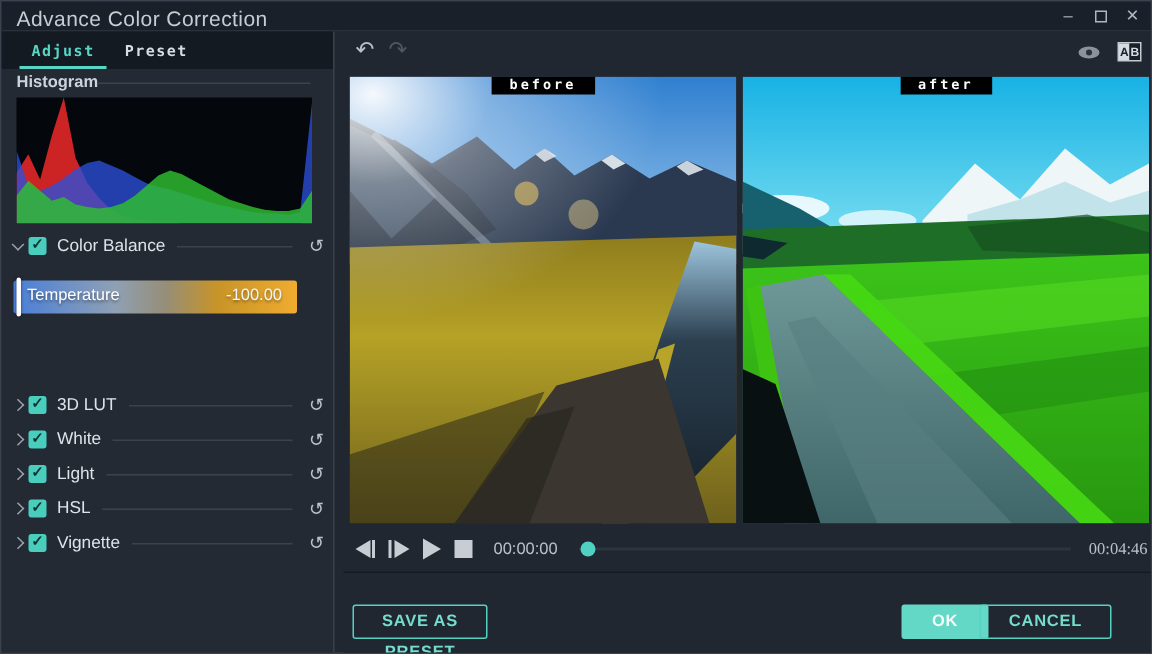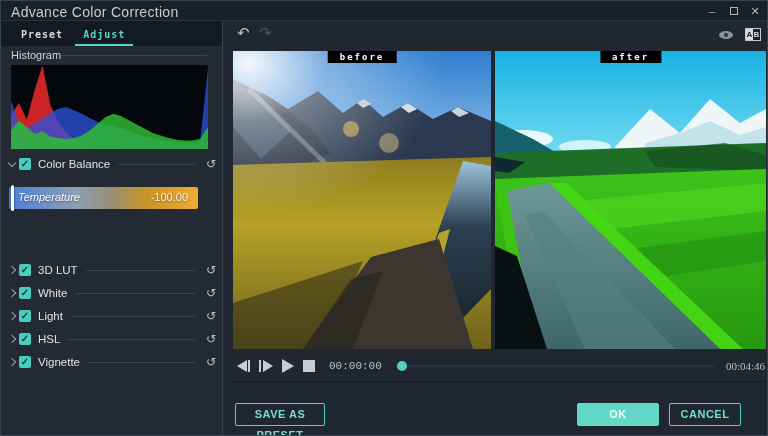--- a/index.html
+++ b/index.html
@@ -23,39 +23,39 @@
   .panel { position:absolute; left:0; top:20px; width:222px; height:416px; background:#232a34;
     border-right:1px solid #39414c; }
   .tabbar { position:absolute; left:0; top:0; width:100%; height:25px; background:#141a22;
     display:flex; align-items:flex-end; padding-left:10px; }
   .tab { font-family:"DejaVu Sans Mono", monospace; font-size:10px; font-weight:bold;
     letter-spacing:1px; color:#d6dce2; padding:5px 10px 6px 10px; position:relative; cursor:pointer; }
   .tab.active { color:#57d6c6; }
   .tab.active::after { content:""; position:absolute; left:2px; right:2px; bottom:0; height:2px; background:#57d6c6; }
 
   .hist-label-row { position:absolute; left:10px; top:28px; width:196px; display:flex; align-items:center; }
-  .hist-label { font-size:11px; font-weight:normal; color:#ccd3da; margin-right:0; }
+  .hist-label { font-size:11px; font-weight:bold; color:#ccd3da; margin-right:0; }
   .rule { flex:1; height:1px; background:#3a424e; }
   .histogram { position:absolute; left:10px; top:44px; width:197px; height:84px; background:#04070c; }
   .histogram svg { width:100%; height:100%; display:block; }
 
   .secrow { position:absolute; left:4px; width:214px; height:16px; display:flex; align-items:center; }
   .chev { width:14px; color:#9aa3ad; display:flex; justify-content:center; cursor:pointer; }
   .chev span { display:block; width:6px; height:6px; border-right:1.5px solid #9aa3ad; border-bottom:1.5px solid #9aa3ad; }
   .chev.right span { transform:rotate(-45deg); margin-top:0; }
   .chev.down span { transform:rotate(45deg); margin-top:-2px; }
   .cbx { width:12px; height:12px; background:#49cdbd; border-radius:2px; color:#10342f;
     font-size:10px; line-height:12px; text-align:center; font-weight:bold; margin-right:7px; cursor:pointer; }
   .seclabel { font-size:11.5px; color:#dde3e8; margin-right:8px; white-space:nowrap; }
   .secrow .rule { margin-right:8px; }
   .reset { width:16px; text-align:center; color:#b9c1c9; font-size:12px; line-height:14px; cursor:pointer;
     font-family:"DejaVu Sans", sans-serif; }
 
   .slider { position:absolute; left:8px; width:189px; height:22px; border-radius:2px; cursor:pointer; }
-  .slider .sname { position:absolute; left:9px; top:4px; font-size:11px; color:#fff; text-shadow:0 1px 2px rgba(0,0,0,.45);font-style:italic; }
+  .slider .sname { position:absolute; left:9px; top:4px; font-size:11px; color:#fff; text-shadow:0 1px 2px rgba(0,0,0,.45); }
   .slider .sval { position:absolute; right:10px; top:4px; font-size:11px; color:#f2f4f6; text-shadow:0 1px 2px rgba(0,0,0,.4); }
   .slider .handle { position:absolute; top:-2px; width:3px; height:26px; background:#fff; border-radius:2px;
     box-shadow:0 0 2px rgba(0,0,0,.6); cursor:ew-resize; }
 
   
   .preview { position:absolute; left:228px; top:20px; width:540px; height:416px; background:#202731; }
   .tool-ico { position:absolute; top:3px; font-size:15px; cursor:pointer; font-family:"DejaVu Sans", sans-serif; }
   .undo { left:8px; color:#b8c0ca; }
   .redo { left:30px; color:#4e5761; }
   .eye { position:absolute; right:36px; top:10px; width:14px; height:8px; cursor:pointer; }
@@ -78,52 +78,52 @@
   .tbtn { position:relative; width:22px; height:16px; cursor:pointer; flex:0 0 auto; }
   .tri-l { width:0; height:0; border-top:6px solid transparent; border-bottom:6px solid transparent;
     border-right:10px solid #c8cdd3; position:absolute; top:2px; }
   .tri-r { width:0; height:0; border-top:6px solid transparent; border-bottom:6px solid transparent;
     border-left:10px solid #c8cdd3; position:absolute; top:2px; }
   .bar { position:absolute; top:2px; width:2px; height:12px; background:#c8cdd3; }
   .stepback .tri-l { left:4px; } .stepback .bar { left:15px; }
   .stepfwd .bar { left:4px; } .stepfwd .tri-r { left:8px; }
   .play .tri-r { left:5px; border-top-width:7px; border-bottom-width:7px; border-left-width:12px; top:1px; }
   .stop .sq { position:absolute; left:4px; top:2px; width:12px; height:12px; background:#c8cdd3; }
-  .timecode { font-family:Liberation Mono, monospace; font-size:11px; color:#b9c0c8;
+  .timecode { font-family:Liberation Sans, sans-serif; font-size:11px; color:#b9c0c8;
     margin:0 14px 0 8px; flex:0 0 auto; }
   .progress { position:relative; flex:1; height:16px; cursor:pointer; margin-right:12px; }
   .progress .track { position:absolute; left:0; right:0; top:7px; height:2px; background:#2c343f; }
   .progress .thumb { position:absolute; top:3px; width:10px; height:10px; border-radius:50%; background:#4fd0c0; margin-left:-2px; }
   .duration { font-family:Liberation Serif, serif; font-size:11px; color:#b9c0c8; flex:0 0 auto; }
 
   .footer { position:absolute; left:0; right:0; top:360px; height:56px; background:#202731; border-top:1px solid #151b24; }
   .btn { position:absolute; top:21px; height:23px; font-size:11px; font-weight:bold; letter-spacing:.5px;
     text-align:center; line-height:21px; border-radius:2px; cursor:pointer; }
   .btn.outline { border:1px solid #55d2c2; color:#74ddce; background:transparent; }
   .btn.fill { background:#64d8c6; color:#f0fbf8; border:1px solid #64d8c6; }
   .save { left:6px; width:90px; }
-  .ok { right:110px; width:82px; }
-  .cancel { right:28px; width:72px; }
+  .ok { right:110px; width:58px; }
+  .cancel { right:28px; width:88px; }
 </style>
 </head>
 <body>
 
 <div class="win">
 
   <div class="titlebar">
     <div class="title">Advance Color Correction</div>
     <div class="winbtn min">–</div>
     <div class="winbtn max"><span class="box"></span></div>
     <div class="winbtn close">✕</div>
   </div>
 
   <div class="panel">
     <div class="tabbar">
+      <div class="tab active">Adjust</div>
       <div class="tab">Preset</div>
-      <div class="tab active">Adjust</div>
     </div>
 
     <div class="hist-label-row">
       <span class="hist-label">Histogram</span>
       <span class="rule"></span>
     </div>
     <div class="histogram">
       <svg viewBox="0 0 100 100" preserveAspectRatio="none">
         <polygon fill="#cc2424" points="0,100 0.00,60 4.00,45 8.00,65 12.00,30 16.00,0 20.00,48 24.00,68 28.00,80 32.00,89 36.00,94 40.00,97 44.00,98 48.00,99 52.00,99 56.00,100 60.00,100 64.00,100 68.00,100 72.00,100 76.00,100 80.00,100 84.00,100 88.00,100 92.00,100 96.00,100 100.00,98 100,100"></polygon>
         <polygon fill="#2d50d8" fill-opacity="0.78" points="0,100 0.00,42 4.00,70 8.00,74 12.00,70 16.00,64 20.00,57 24.00,52 28.00,50 32.00,54 36.00,58 40.00,63 44.00,68 48.00,71 52.00,73 56.00,76 60.00,79 64.00,82 68.00,85 72.00,87 76.00,89 80.00,91 84.00,92 88.00,92 92.00,93 96.00,91 100.00,4 100,100"></polygon>

